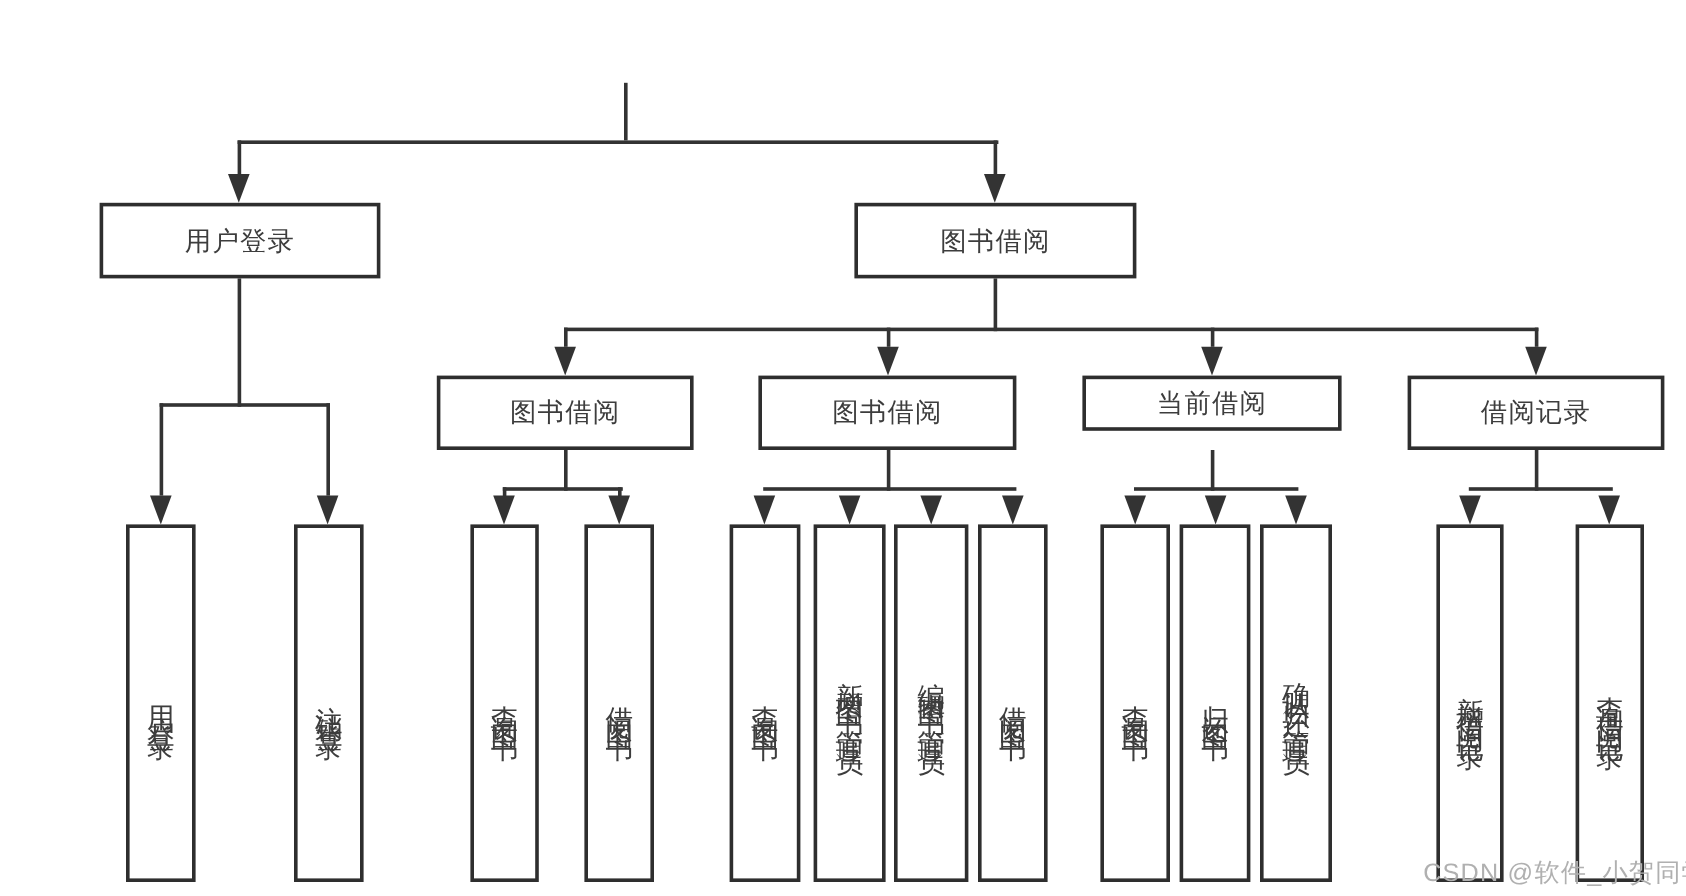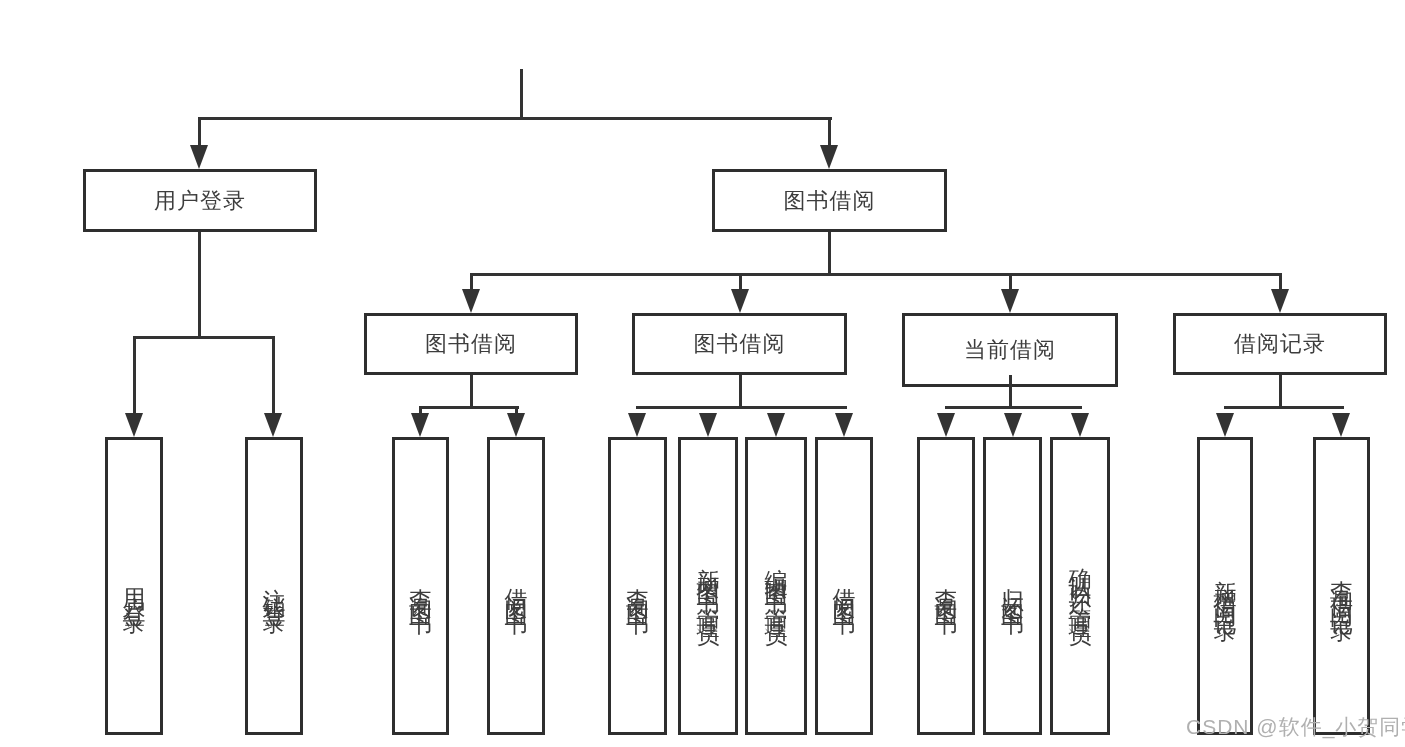--- a/index.html
+++ b/index.html
@@ -74,21 +74,21 @@
   <div class="ar" style="left:462px;top:289px;"></div>
   <div class="vl" style="left:739px;top:273px;height:16px;"></div>
   <div class="ar" style="left:731px;top:289px;"></div>
   <div class="vl" style="left:1009px;top:273px;height:16px;"></div>
   <div class="ar" style="left:1001px;top:289px;"></div>
   <div class="vl" style="left:1279px;top:273px;height:16px;"></div>
   <div class="ar" style="left:1271px;top:289px;"></div>
 
   <div class="box hlabel" style="left:364px;top:313px;width:214px;height:62px;">图书借阅</div>
   <div class="box hlabel" style="left:632px;top:313px;width:215px;height:62px;">图书借阅</div>
-  <div class="box hlabel" style="left:902px;top:313px;width:216px;height:74px;">当前借阅</div>
+  <div class="box hlabel" style="left:902px;top:313px;width:216px;height:46px;">当前借阅</div>
   <div class="box hlabel" style="left:1173px;top:313px;width:214px;height:62px;">借阅记录</div>
 
   <div class="vl" style="left:198px;top:232px;height:107px;"></div>
   <div class="hl" style="left:133px;top:336px;width:142px;"></div>
   <div class="vl" style="left:133px;top:336px;height:77px;"></div>
   <div class="ar" style="left:125px;top:413px;"></div>
   <div class="vl" style="left:272px;top:336px;height:77px;"></div>
   <div class="ar" style="left:264px;top:413px;"></div>
 
   <div class="vl" style="left:470px;top:375px;height:34px;"></div>

